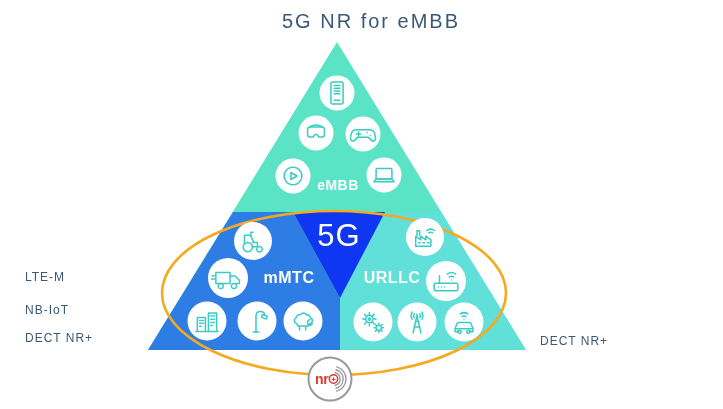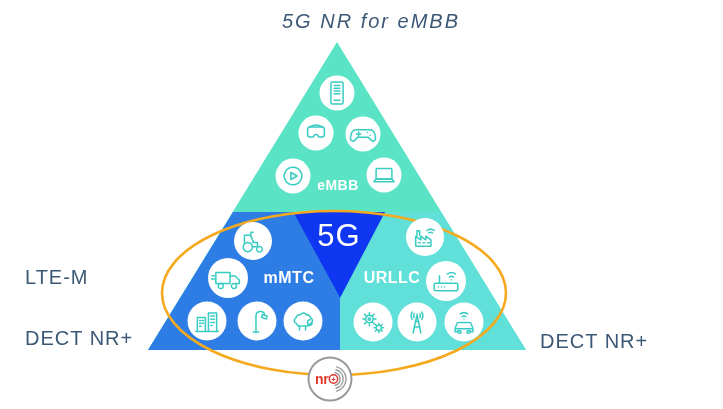--- a/index.html
+++ b/index.html
@@ -5,25 +5,25 @@
   html,body{margin:0;padding:0;}
   body{
     width:723px;height:409px;background:#ffffff;
     font-family:"Liberation Sans", sans-serif;
     -webkit-font-smoothing:antialiased;
   }
   .stage{position:relative;width:723px;height:409px;background:#fff;overflow:hidden;}
   .stage svg.diagram{position:absolute;left:0;top:0;}
   .outer-label{
     position:absolute;color:#3C5876;letter-spacing:1px;
-    font-size:20px;line-height:20px;white-space:nowrap;
+    font-size:12px;line-height:20px;white-space:nowrap;
   }
   .title-label{
     position:absolute;left:221px;top:9px;width:300px;text-align:center;
-    color:#3C5876;font-size:20px;letter-spacing:2px;line-height:24px;white-space:nowrap;font-style:italic;
+    color:#3C5876;font-size:20px;letter-spacing:2px;line-height:24px;white-space:nowrap;
   }
   .region-text{fill:#ffffff;}
   .t-5g{font-size:31px;font-weight:400;letter-spacing:1px;}
   .t-embb{font-size:14px;font-weight:bold;letter-spacing:0.5px;}
   .t-sub{font-size:16px;font-weight:bold;letter-spacing:0.5px;}
   .logo-nr{font-size:14px;font-weight:bold;letter-spacing:-0.3px;}
   .logo-plus{font-size:7.5px;font-weight:bold;}
 </style>
 </head>
 <body>
@@ -160,15 +160,16 @@
       <g stroke="#97999B" stroke-width="1.4" fill="none" stroke-linecap="round">
         <path d="M5.2 -6.3 A6.5 6.5 0 0 1 5.2 6.3"></path>
         <path d="M6 -9.2 A9.5 9.5 0 0 1 6 9.2"></path>
         <path d="M6.7 -12.1 A12.5 12.5 0 0 1 6.7 12.1"></path>
       </g>
     </g>
   </svg>
 
   <div class="title-label">5G NR for eMBB</div>
   <div class="outer-label" style="left:25px;top:267px;">LTE-M</div>
+  <div class="outer-label" style="left:25px;top:300px;">NB-IoT</div>
   <div class="outer-label" style="left:25px;top:328px;">DECT NR+</div>
   <div class="outer-label" style="left:540px;top:331px;">DECT NR+</div>
 </div>
 
 </body></html>

